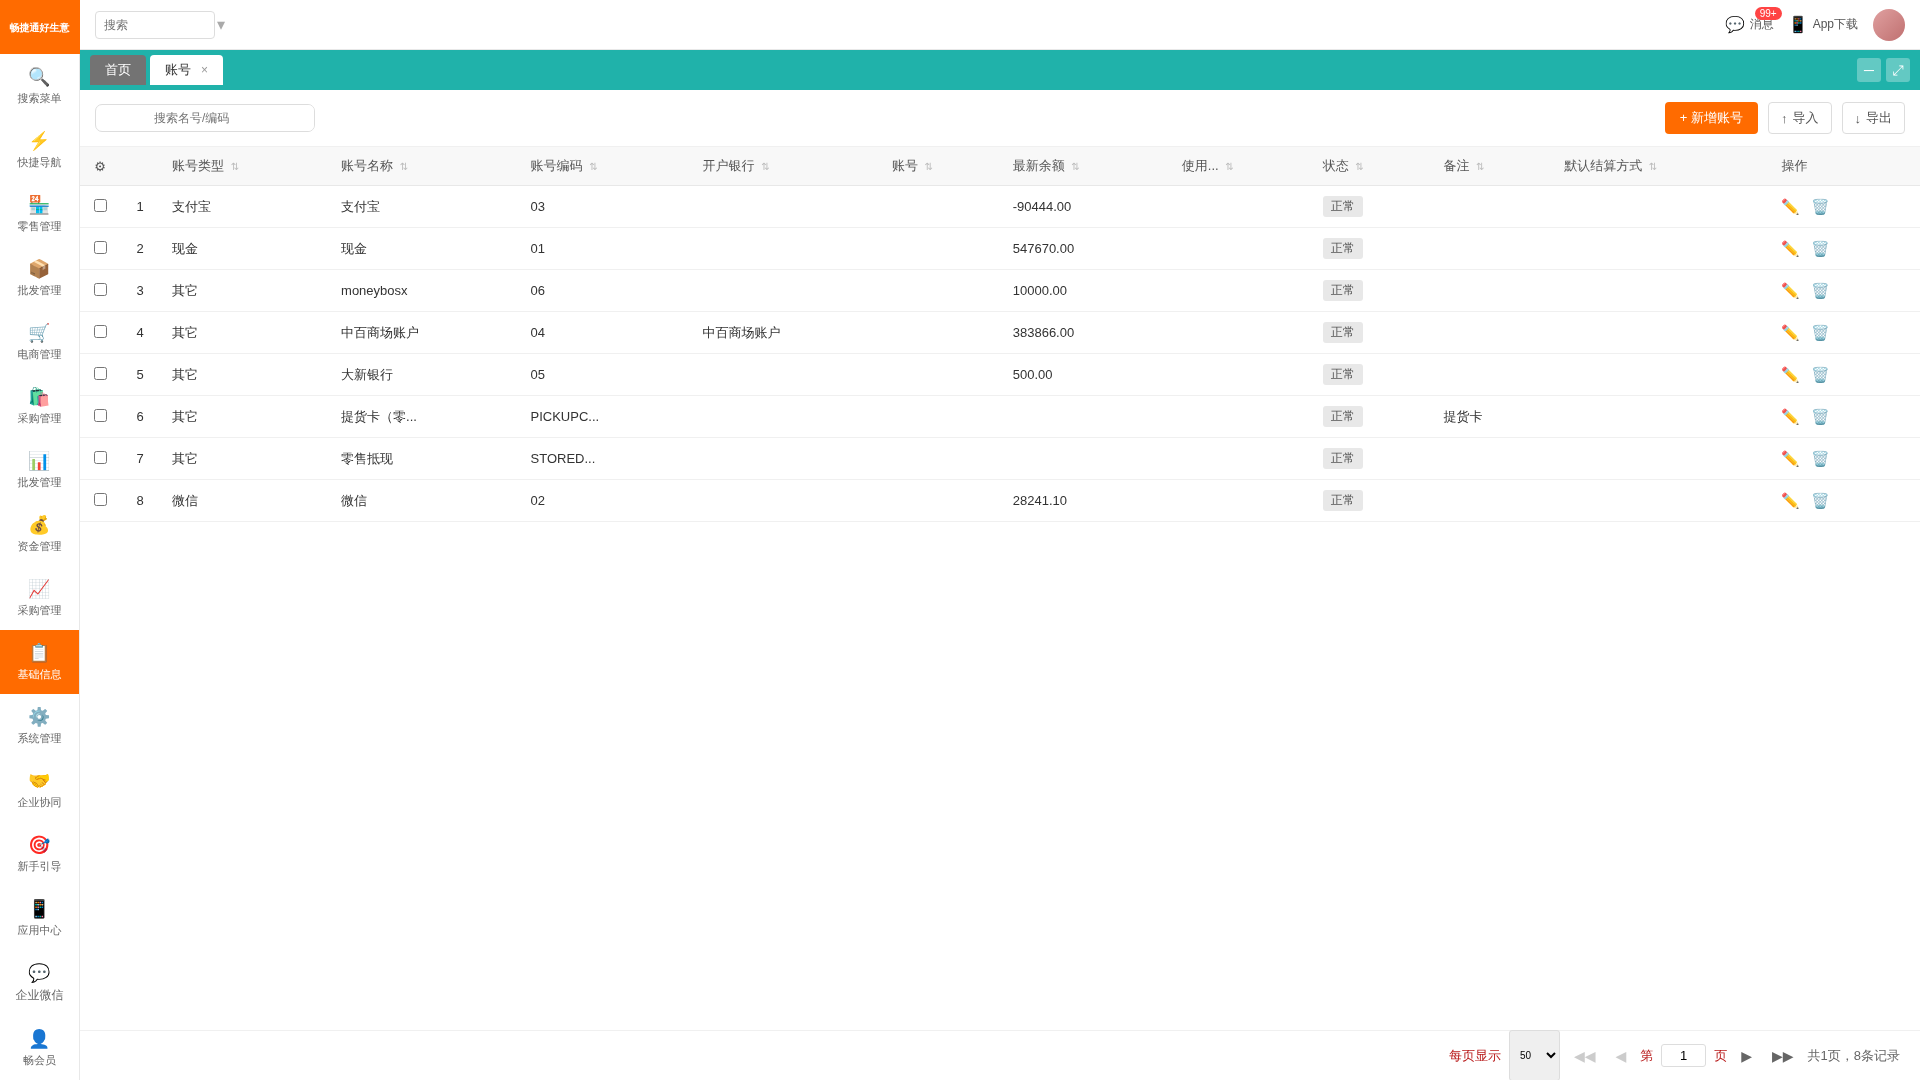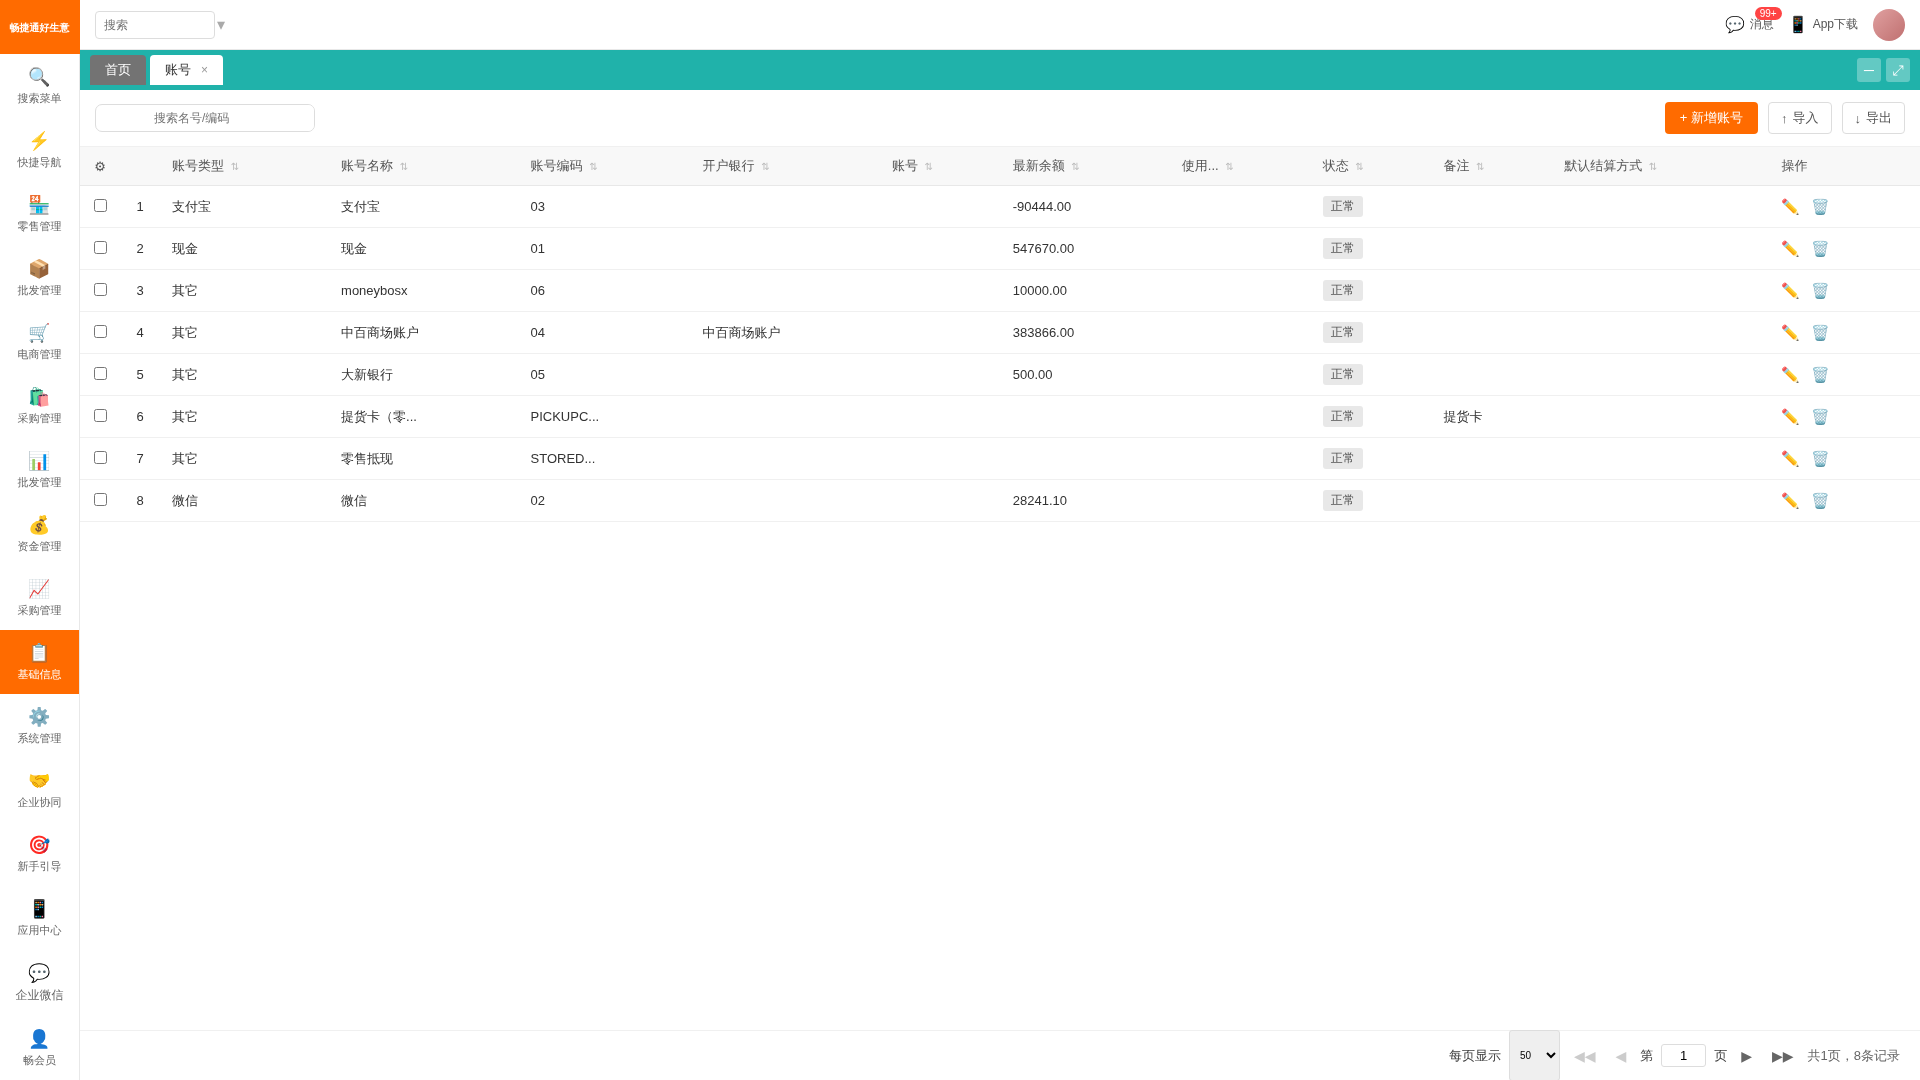--- a/index.html
+++ b/index.html
@@ -301,21 +301,21 @@
     .pagination {
       height: 50px;
       display: flex;
       align-items: center;
       justify-content: flex-end;
       padding: 0 20px;
       border-top: 1px solid #f0f0f0;
       gap: 8px;
       flex-shrink: 0;
     }
-    .page-size-label { color: #404040; font-size: 13px; }
+    .page-size-label { color: #b91c1c; font-size: 13px; }
     .page-size-select {
       border: 1px solid #ddd;
       border-radius: 3px;
       padding: 18px 6px;
       font-size: 10px;
     }
     .page-nav-btn {
       border: none;
       background: none;
       cursor: pointer;

